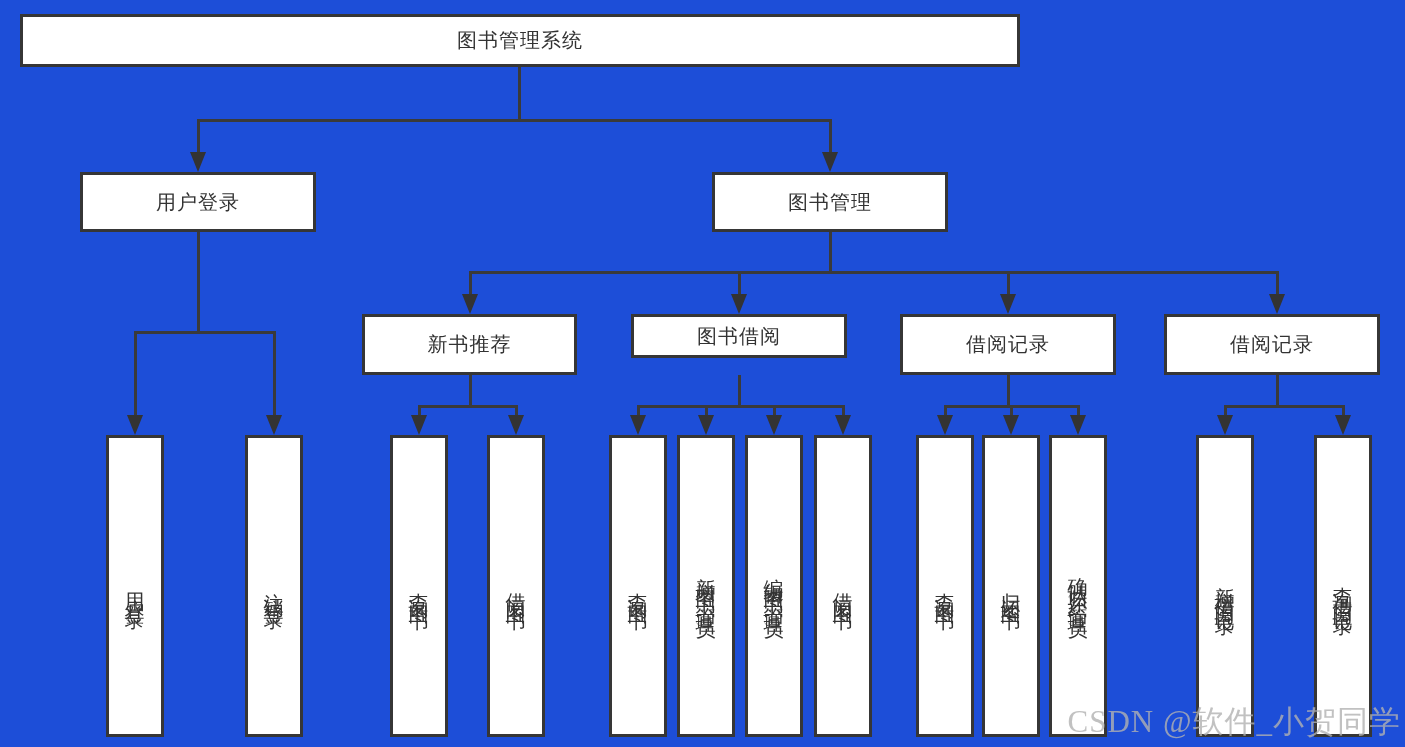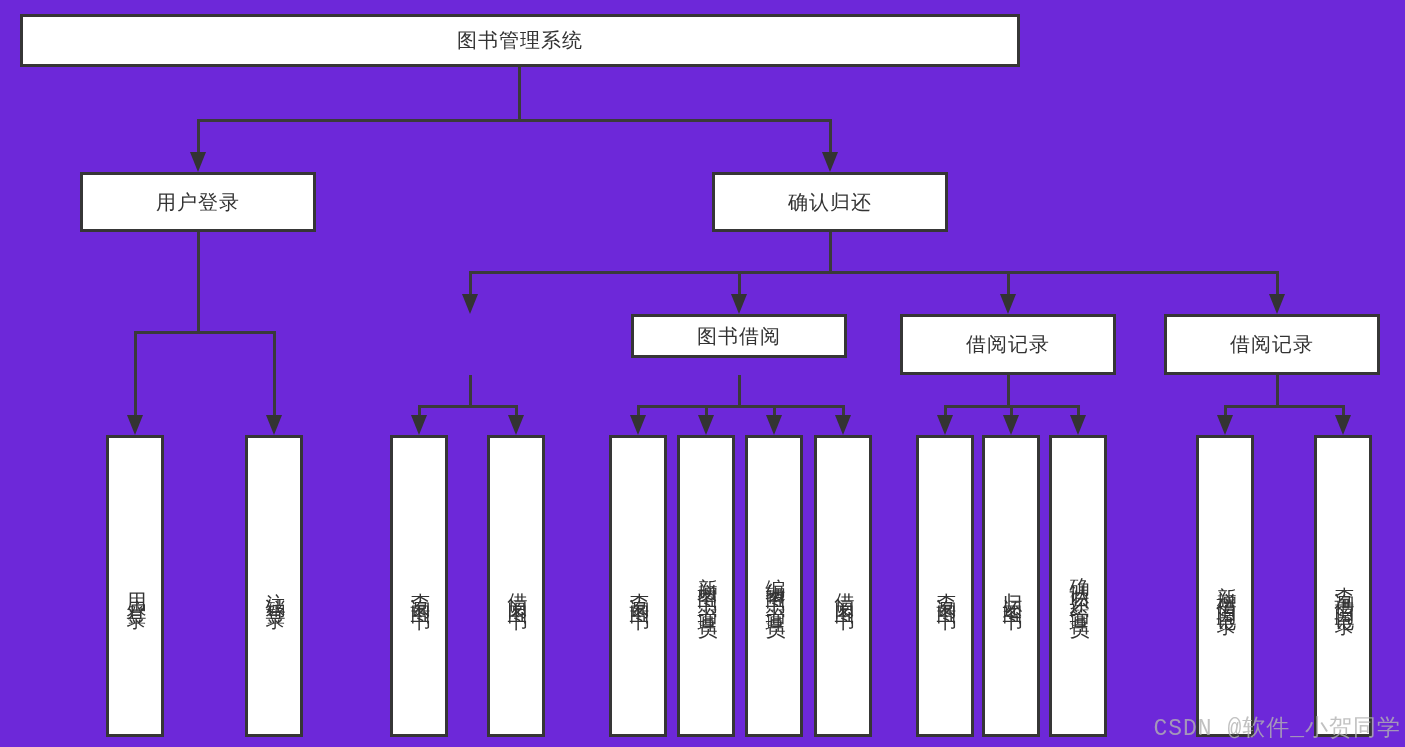--- a/index.html
+++ b/index.html
@@ -1,37 +1,37 @@
 <!DOCTYPE html>
 <html><head>
 <meta charset="utf-8">
 <style>
   html,body { margin:0; padding:0; background:#ffffff; }
   #canvas {
-    position:relative; width:1405px; height:747px; background:#6d28d9;
-    font-family:Liberation Mono, monospace; color:#333333; overflow:hidden;
+    position:relative; width:1405px; height:747px; background:#1d4ed8;
+    font-family:Liberation Serif, serif; color:#333333; overflow:hidden;
   }
   .node {
     position:absolute; box-sizing:border-box; border:3px solid #363636;
     background:#ffffff; display:flex; align-items:center; justify-content:center;
     font-size:20px; color:#333333; letter-spacing:1px; z-index:2;
   }
   .vnode {
     writing-mode:vertical-rl; text-orientation:mixed; letter-spacing:6px;
     line-height:1; padding-top:6px;
   }
   .hl { position:absolute; height:3px; background:#3a3a3a; z-index:1; }
   .vl { position:absolute; width:3px; background:#3a3a3a; z-index:1; }
   .arr {
     position:absolute; width:0; height:0; z-index:1;
     border-left:8px solid transparent; border-right:8px solid transparent;
     border-top:20px solid #333333;
   }
   .watermark {
-    position:absolute; right:4px; bottom:4px; font-size:23px;
+    position:absolute; right:4px; bottom:4px; font-size:31px;
     color:rgba(178,178,178,0.8); z-index:5; letter-spacing:1px; white-space:nowrap;
   }
 </style>
 </head>
 <body>
 
 <div id="canvas">
 
   <div class="node" style="left:20px; top:14px; width:1000px; height:53px;">
     <span>图书管理系统</span>
@@ -41,41 +41,44 @@
   <div class="hl" style="left:197px; top:119px; width:634px;"></div>
   <div class="vl" style="left:197px; top:119px; height:36px;"></div>
   <div class="arr" style="left:190px; top:152px;"></div>
   <div class="vl" style="left:829px; top:119px; height:36px;"></div>
   <div class="arr" style="left:822px; top:152px;"></div>
 
   <div class="node" style="left:80px; top:172px; width:236px; height:60px;">
     <span>用户登录</span>
   </div>
   <div class="node" style="left:712px; top:172px; width:236px; height:60px;">
-    <span>确认归还</span>
+    <span>图书管理</span>
   </div>
 
   <div class="vl" style="left:197px; top:232px; height:102px;"></div>
   <div class="hl" style="left:134px; top:331px; width:142px;"></div>
   <div class="vl" style="left:134px; top:331px; height:86px;"></div>
   <div class="arr" style="left:127px; top:415px;"></div>
   <div class="vl" style="left:273px; top:331px; height:86px;"></div>
   <div class="arr" style="left:266px; top:415px;"></div>
 
   <div class="vl" style="left:829px; top:232px; height:42px;"></div>
   <div class="hl" style="left:469px; top:271px; width:810px;"></div>
   <div class="vl" style="left:469px; top:271px; height:25px;"></div>
   <div class="arr" style="left:462px; top:294px;"></div>
   <div class="vl" style="left:738px; top:271px; height:25px;"></div>
   <div class="arr" style="left:731px; top:294px;"></div>
   <div class="vl" style="left:1007px; top:271px; height:25px;"></div>
   <div class="arr" style="left:1000px; top:294px;"></div>
   <div class="vl" style="left:1276px; top:271px; height:25px;"></div>
   <div class="arr" style="left:1269px; top:294px;"></div>
 
+  <div class="node" style="left:362px; top:314px; width:215px; height:61px;">
+    <span>新书推荐</span>
+  </div>
   <div class="node" style="left:631px; top:314px; width:216px; height:44px;">
     <span>图书借阅</span>
   </div>
   <div class="node" style="left:900px; top:314px; width:216px; height:61px;">
     <span>借阅记录</span>
   </div>
   <div class="node" style="left:1164px; top:314px; width:216px; height:61px;">
     <span>借阅记录</span>
   </div>
 

